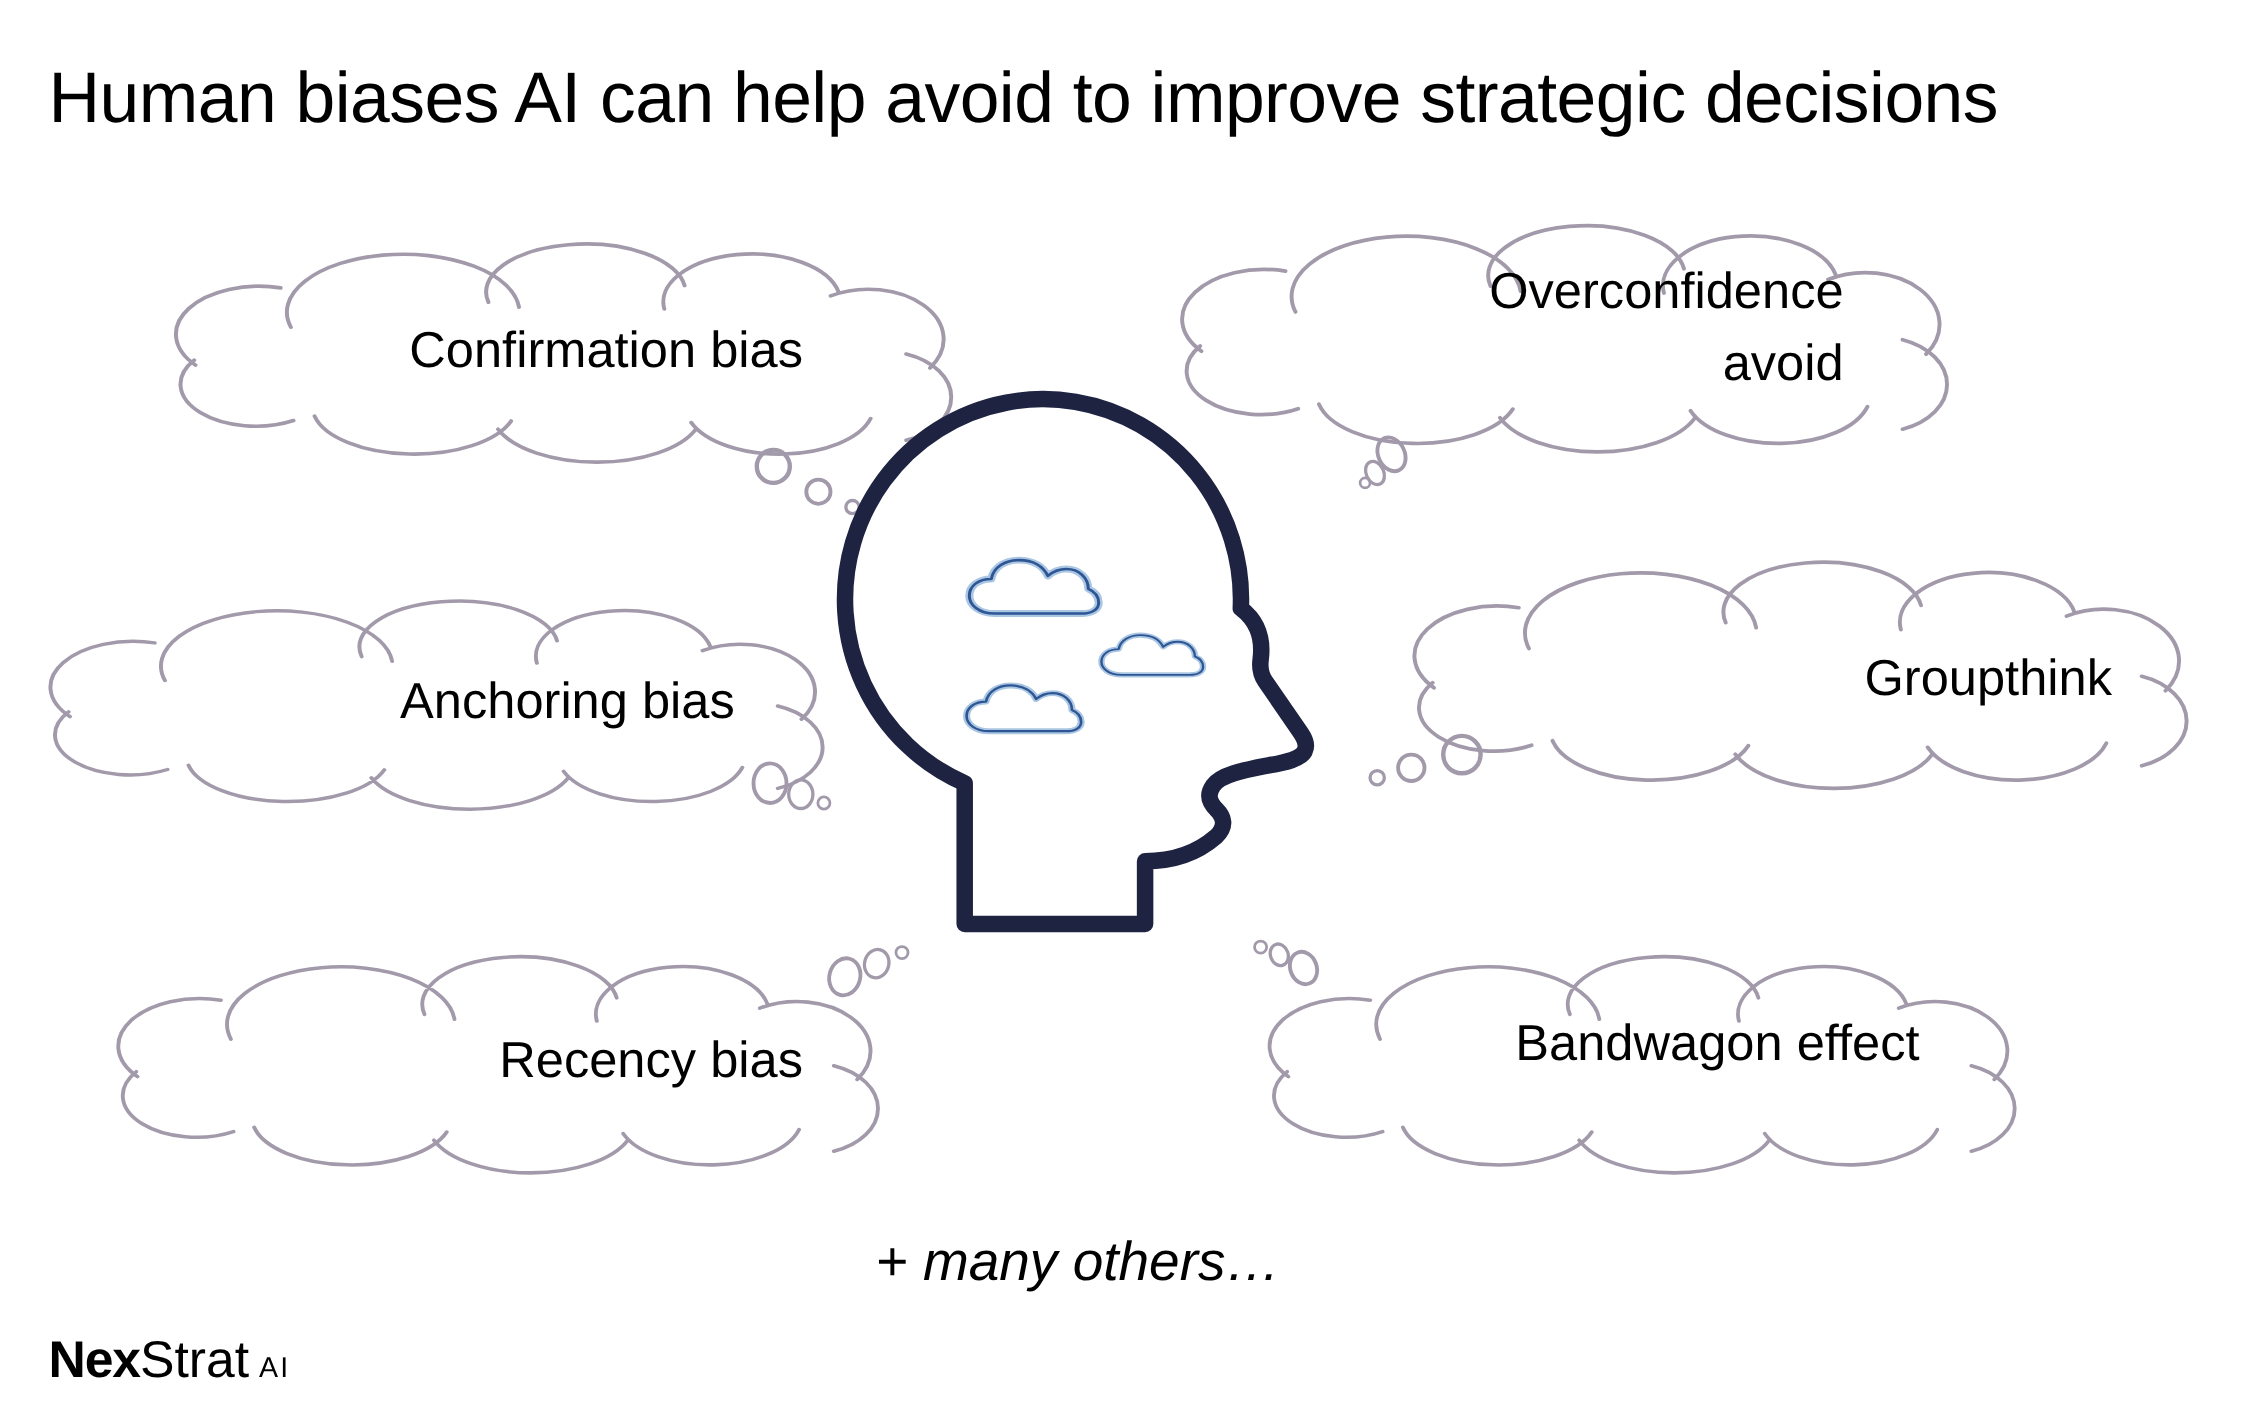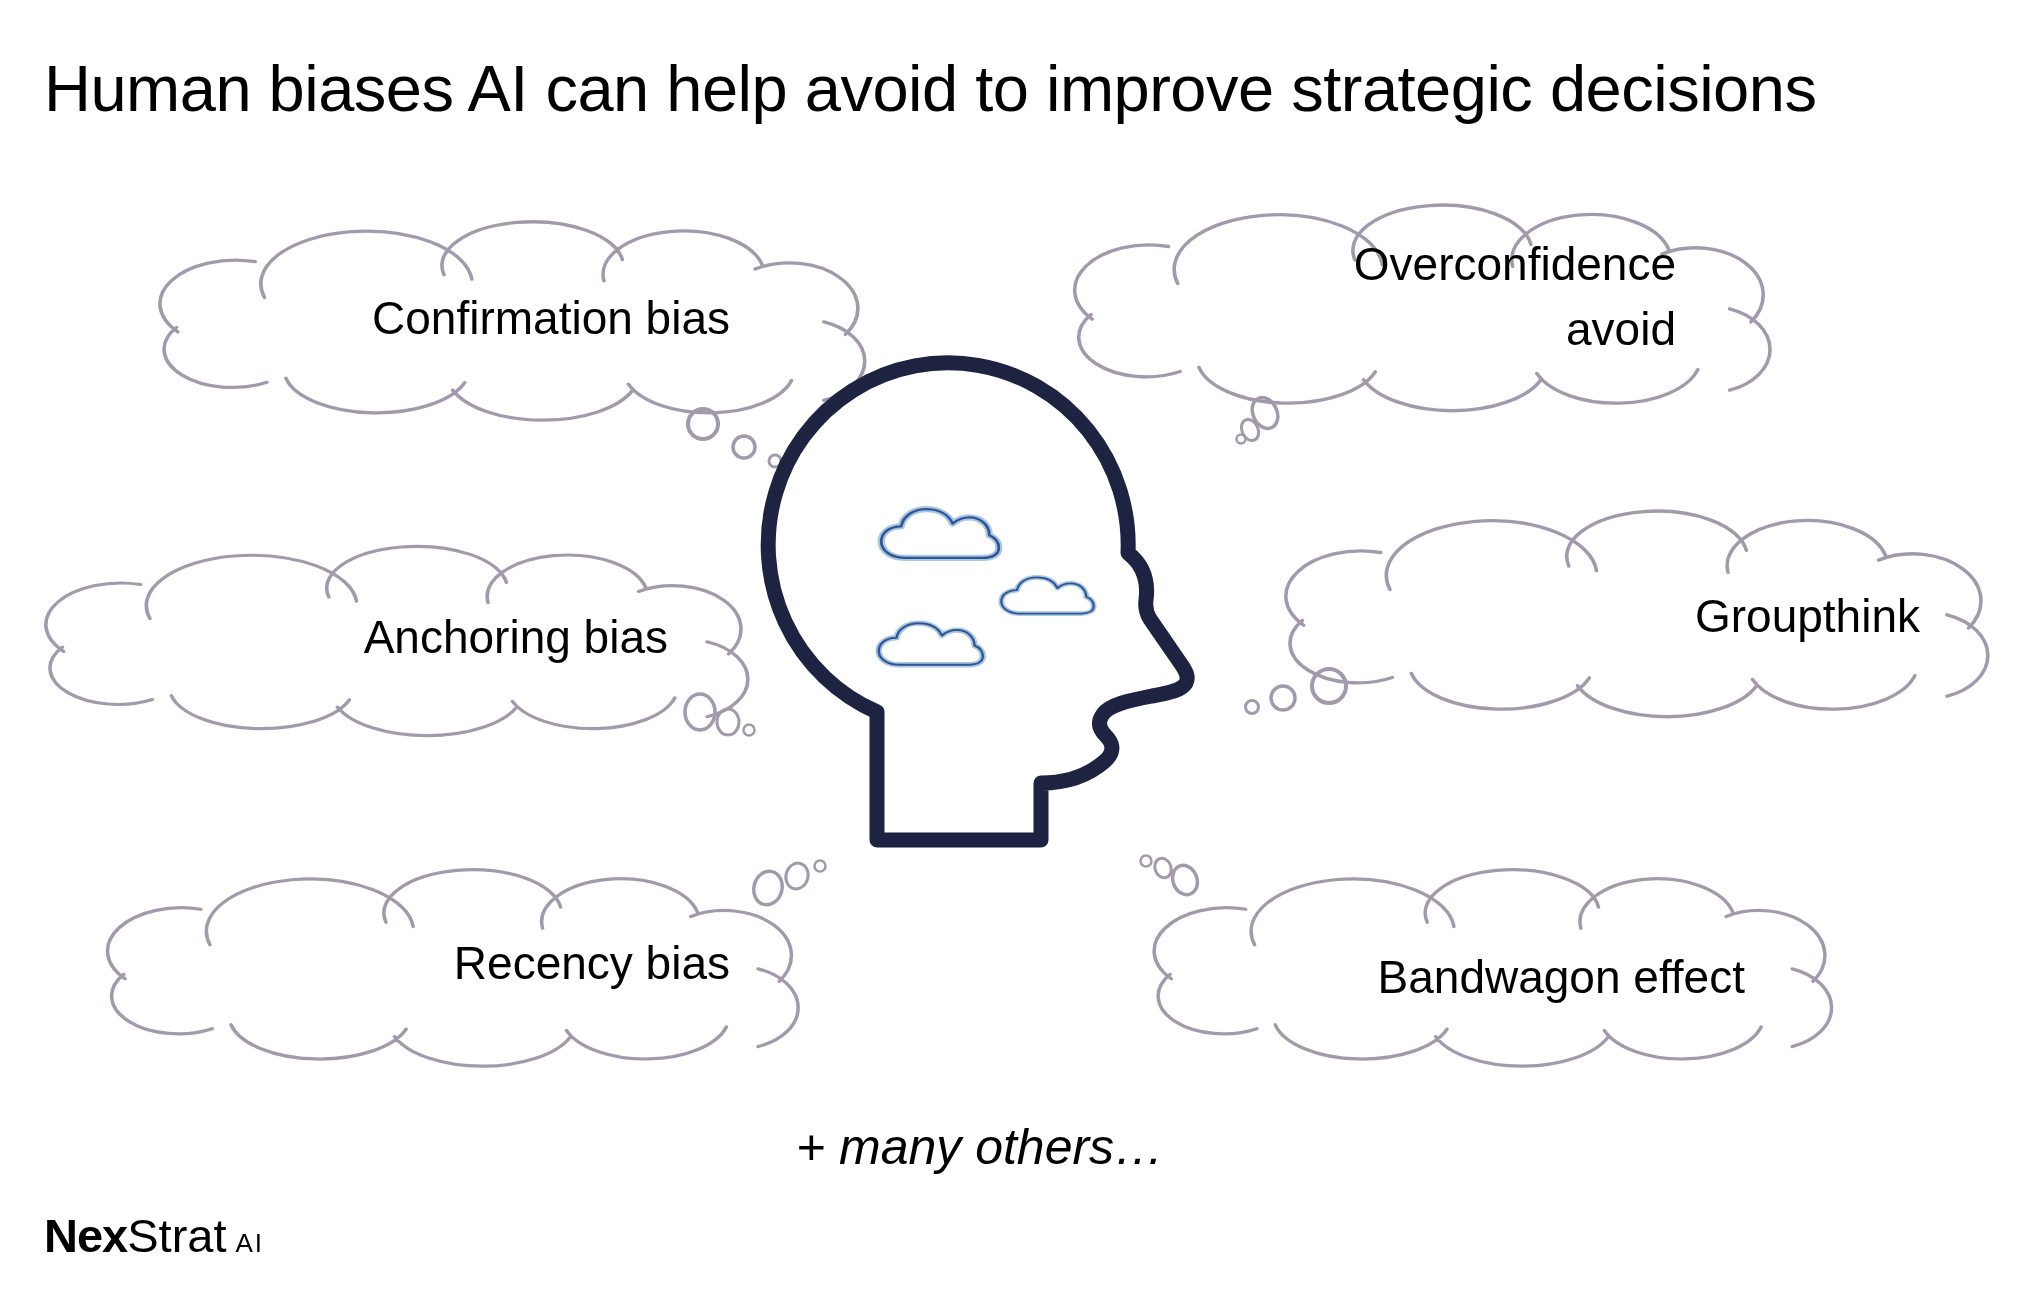--- a/index.html
+++ b/index.html
@@ -32,21 +32,21 @@
   }
   .lbl{
     position:absolute;width:600px;text-align:right;
     font-size:46px;color:var(--text);white-space:nowrap;line-height:1.2;
   }
   .lbl-confirmation{left:130px;top:291px;}
   .lbl-overconfidence{left:1076px;top:232px;line-height:65px;}
   .lbl-anchoring{left:68px;top:610px;}
   .lbl-groupthink{left:1320px;top:589px;}
   .lbl-recency{left:130px;top:936px;}
-  .lbl-bandwagon{left:1145px;top:950px;}
+  .lbl-bandwagon{left:1145px;top:921px;}
   .tagline{
     position:absolute;left:680px;top:1118px;width:600px;text-align:center;
     font-size:50px;font-style:italic;color:var(--text);white-space:nowrap;
   }
   .brand{
     position:absolute;left:44px;top:1208px;
     display:flex;align-items:baseline;color:var(--text);justify-content:flex-end;
   }
   .brand-nex{font-size:47px;font-weight:700;letter-spacing:-1px;}
   .brand-strat{font-size:47px;font-weight:400;letter-spacing:0;}

